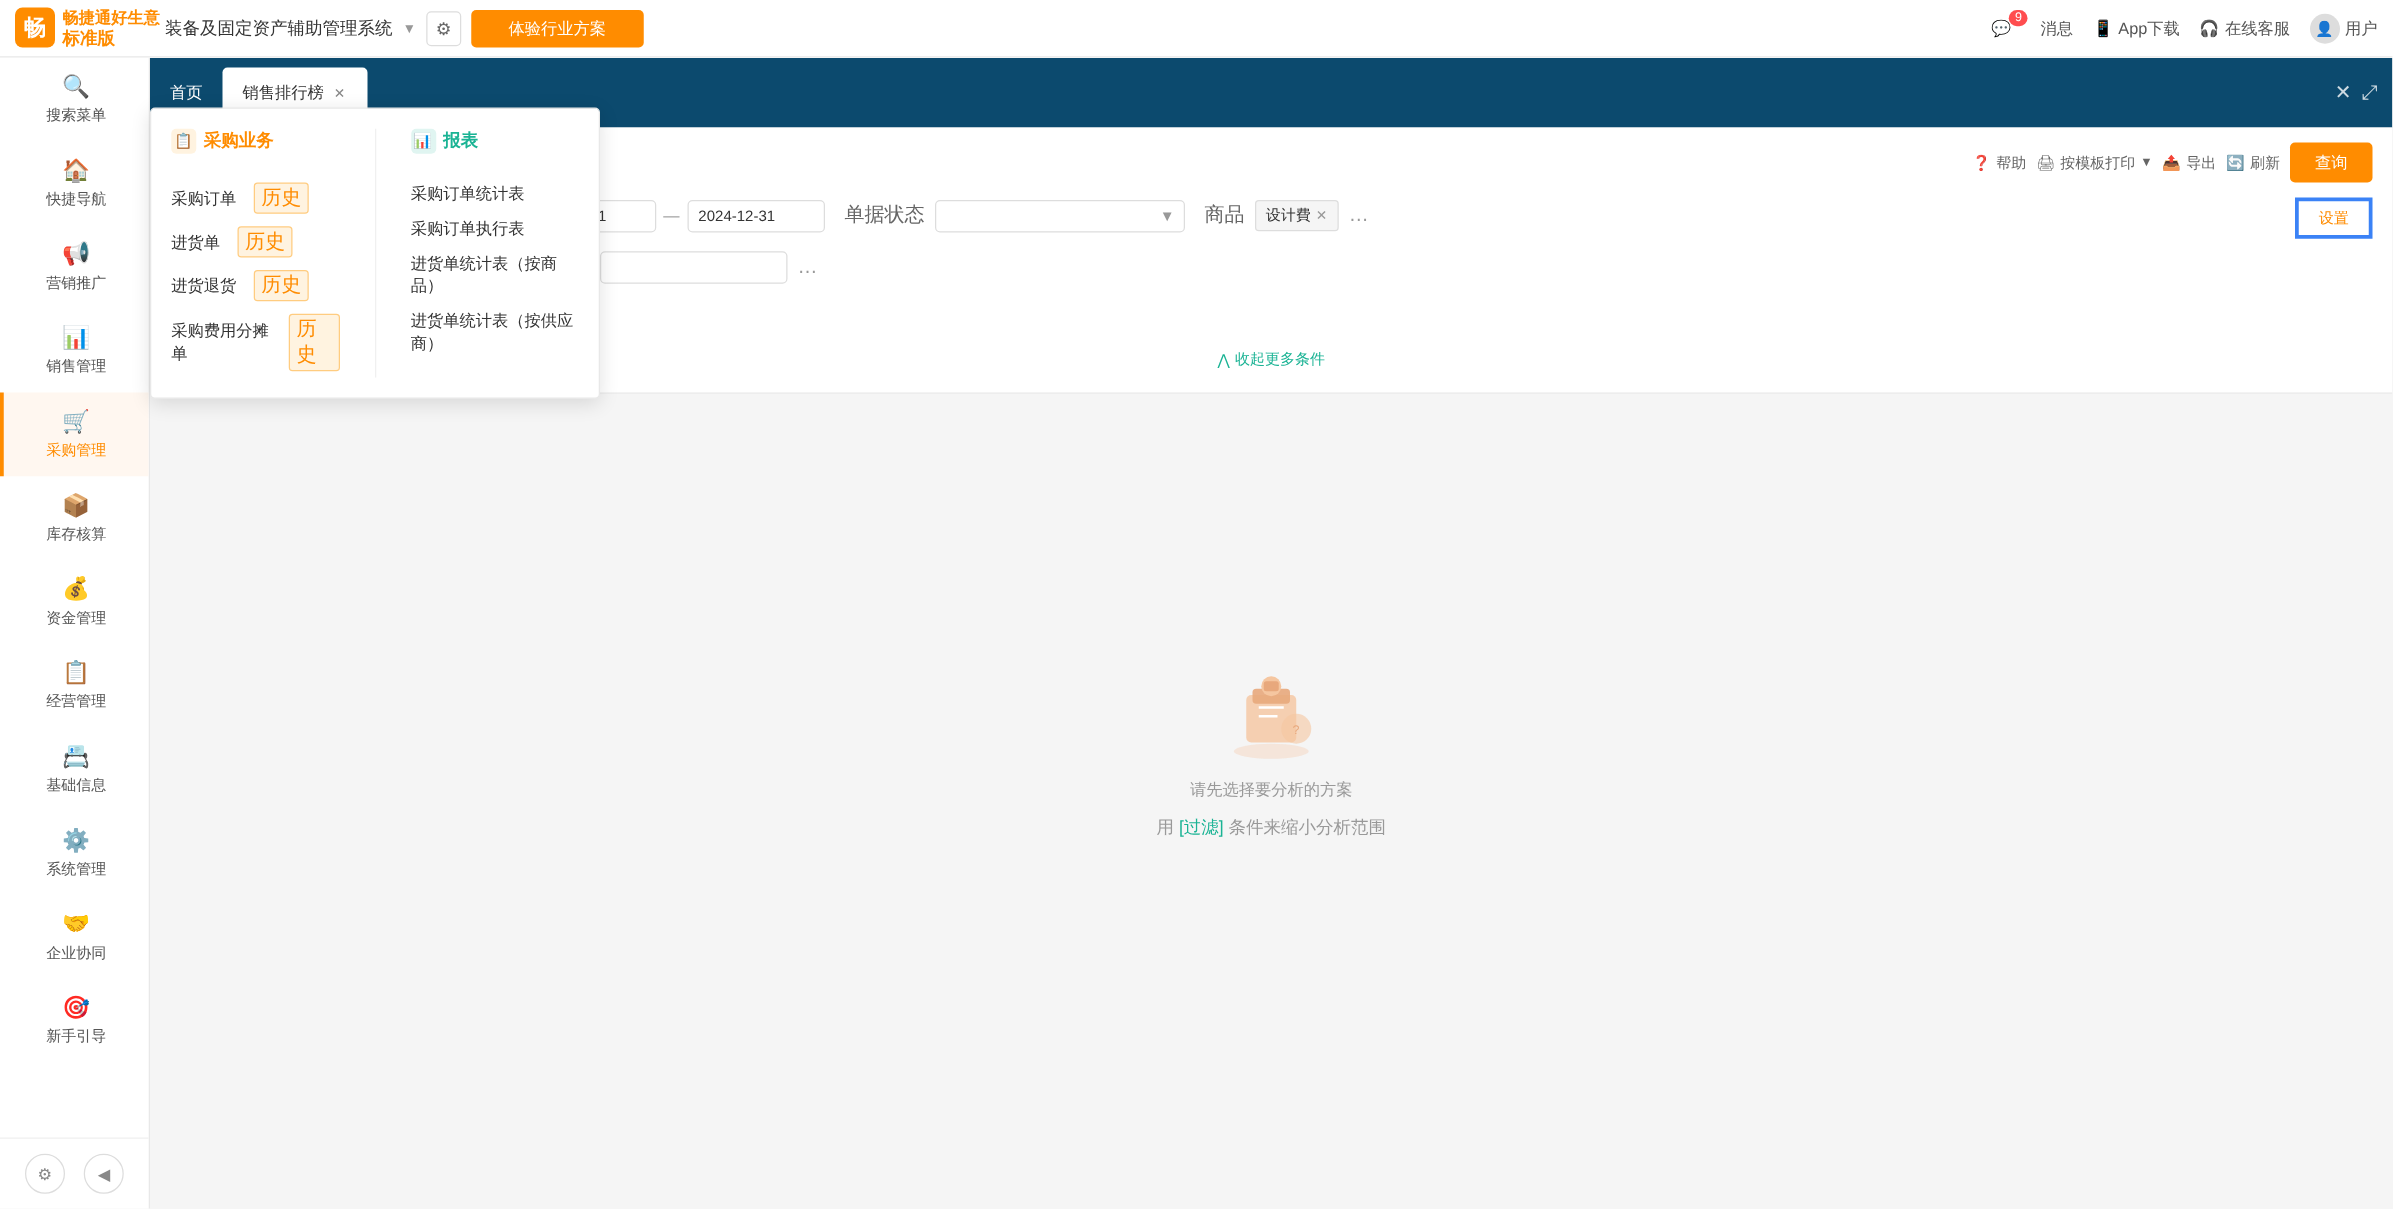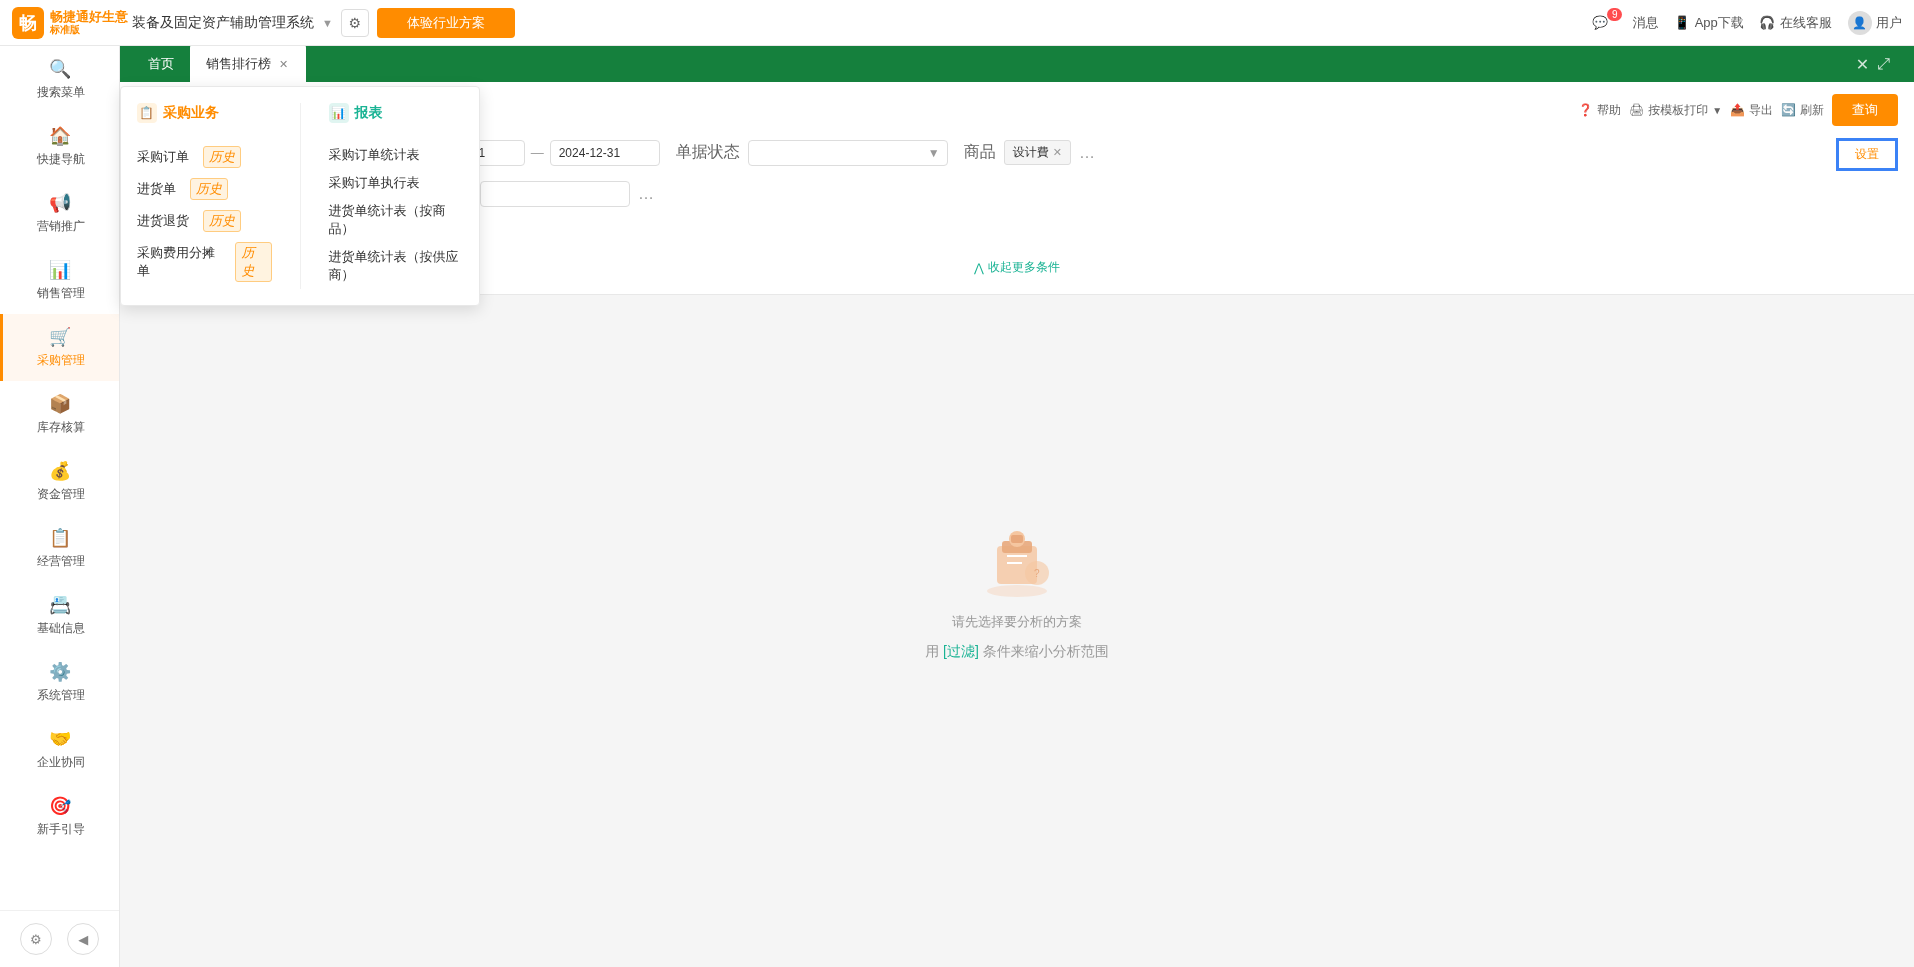--- a/index.html
+++ b/index.html
@@ -132,25 +132,25 @@
     .content-area {
       flex: 1;
       display: flex;
       flex-direction: column;
       overflow: hidden;
       background: #f5f5f5;
     }
 
     
     .tab-bar {
-      height: 36px;
-      background: #15803d;
-      display: flex;
-      align-items: center;
-      padding: 0 12px;
+      height: 56px;
+      background: #0c4a6e;
+      display: flex;
+      align-items: center;
+      padding: 0 0;
       flex-shrink: 0;
     }
     .tab {
       height: 40px;
       display: flex;
       align-items: center;
       padding: 0 16px;
       cursor: pointer;
       font-size: 13px;
       color: rgba(255,255,255,0.85);
@@ -339,39 +339,38 @@
       padding: 5px 0;
       cursor: pointer;
       color: #333;
       font-size: 13px;
     }
     .history-tag {
       background: #fff3e0;
       color: #ff8c00;
       border: 1px solid #ffcc80;
       border-radius: 3px;
-      font-size: 13px;
+      font-size: 16px;
       padding: 1px 5px;
-      font-style: italic;
     }
     .divider-col {
       width: 1px;
       background: #f0f0f0;
       margin: 0 4px;
     }
   </style>
 </head>
 <body>
 
 <div class="topbar">
   <div class="topbar-logo">
     <div class="logo-icon">畅</div>
     <div style="display:flex;flex-direction:column;line-height:1.2;">
       <span style="font-size:13px;font-weight:bold;">畅捷通好生意</span>
-      <span style="font-size:10px;color:#ff8c00;">标准版</span>
+      <span style="font-size:14px;color:#ff8c00;">标准版</span>
     </div>
   </div>
   <div class="topbar-system">
     <span>装备及固定资产辅助管理系统</span>
     <span class="dropdown-arrow">▼</span>
     <div class="topbar-gear">⚙</div>
     <button class="topbar-btn">体验行业方案</button>
   </div>
   <div class="topbar-right">
     <div class="item">

